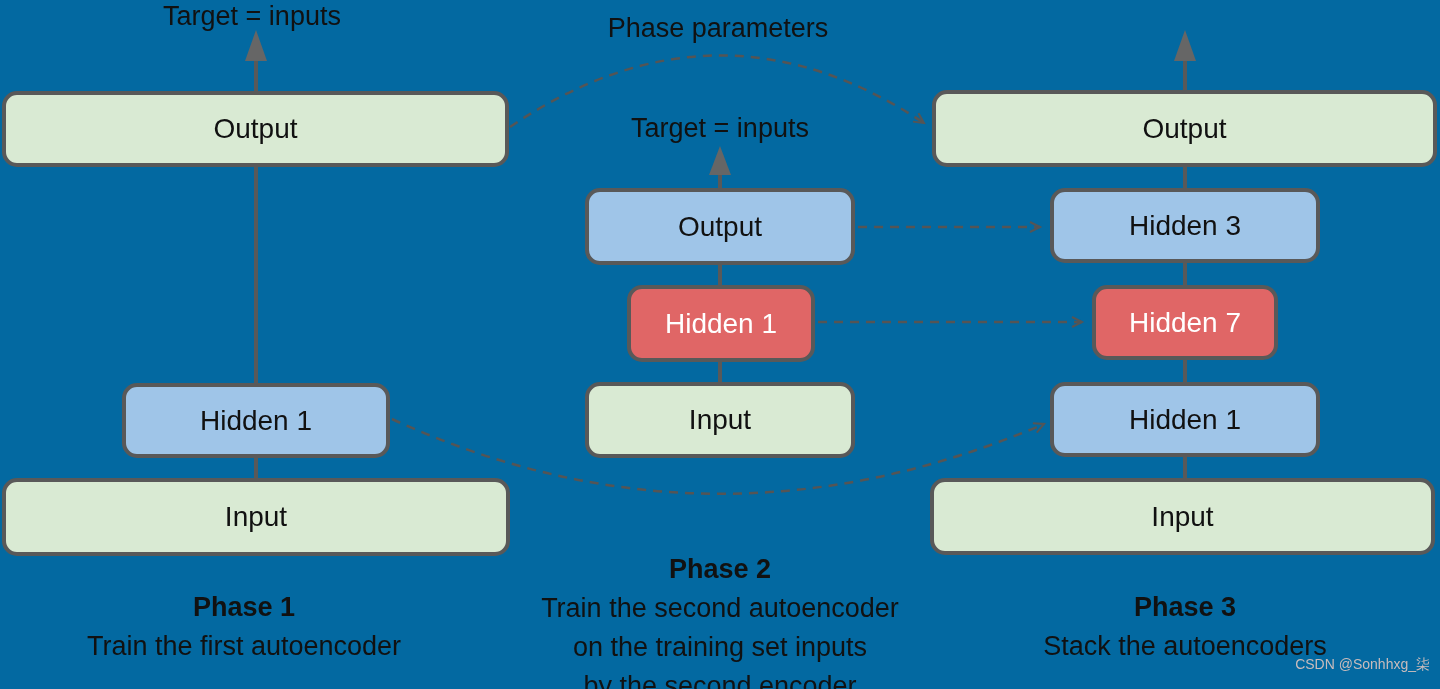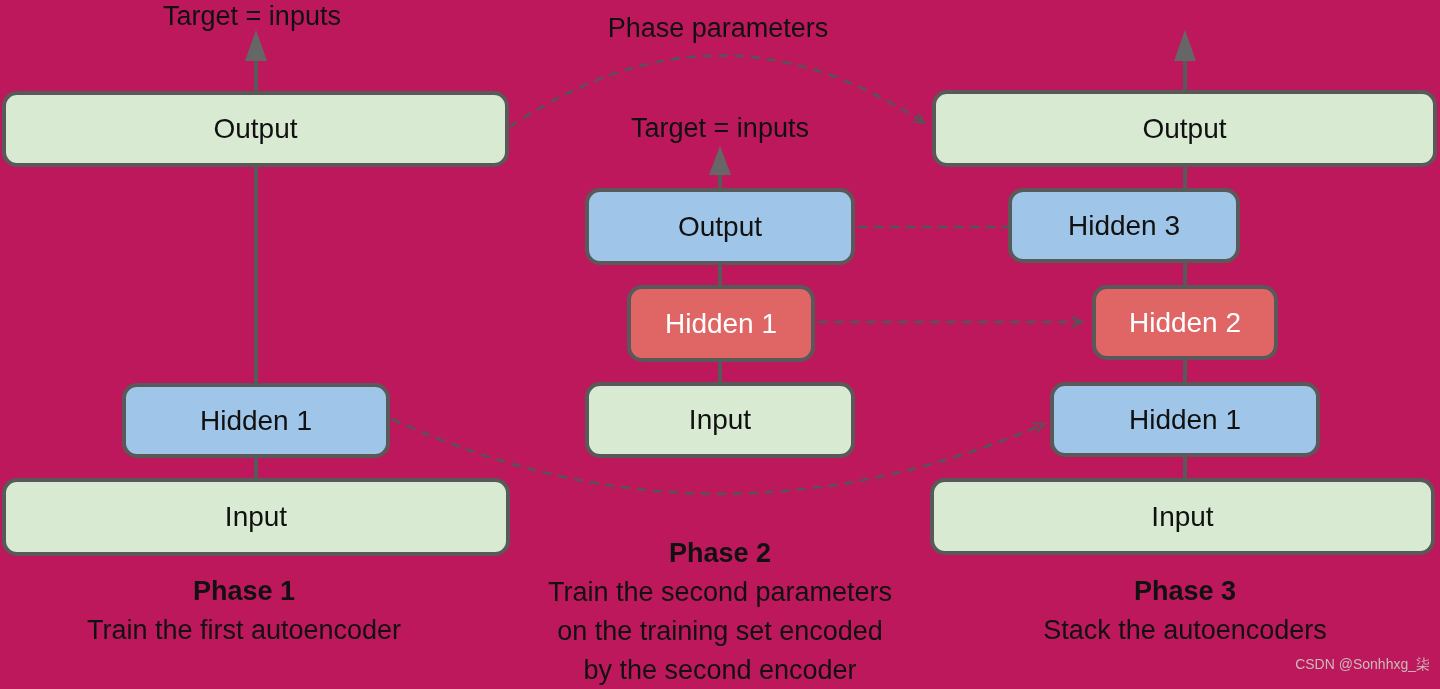--- a/index.html
+++ b/index.html
@@ -1,38 +1,38 @@
 <!DOCTYPE html>
 <html><head>
 <meta charset="utf-8">
 <style>
   html,body{margin:0;padding:0;background:#fff;}
   #canvas{
-    position:relative;width:1440px;height:689px;background:#be185d;
+    position:relative;width:1440px;height:689px;background:#0369a1;
     font-family:"Liberation Sans",sans-serif;overflow:hidden;
   }
   #lines{position:absolute;left:0;top:0;}
   .box{
     position:absolute;box-sizing:border-box;
     border:4px solid #595959;border-radius:15px;
     display:flex;align-items:center;justify-content:center;
     font-size:28px;color:#111111;
   }
   .box.green{background:#d9ead3;}
   .box.blue{background:#9fc5e8;}
   .box.red{background:#e06666;color:#ffffff;}
   .float-label{
     position:absolute;transform:translateX(-50%);
     font-size:27px;color:#111111;white-space:nowrap;
   }
   .caption{
     position:absolute;transform:translateX(-50%);
     width:520px;text-align:center;font-size:27px;color:#111111;line-height:39px;
   }
-  .caption .title{font-weight:bold;}
+  .caption .title{font-weight:bold;margin-top:16px;}
   .watermark{
     position:absolute;right:10px;top:656px;
     font-size:14px;color:#c9bcbc;white-space:nowrap;
   }
 </style>
 </head>
 <body>
 
 <div id="canvas">
 
@@ -86,42 +86,42 @@
   <div class="box red" style="left:627px;top:285px;width:188px;height:77px;">
     <span>Hidden 1</span>
   </div>
   <div class="box green" style="left:585px;top:382px;width:270px;height:76px;">
     <span>Input</span>
   </div>
 
   <div class="box green" style="left:932px;top:90px;width:505px;height:77px;">
     <span>Output</span>
   </div>
-  <div class="box blue" style="left:1008px;top:188px;width:232px;height:75px;">
+  <div class="box blue" style="left:1050px;top:188px;width:270px;height:75px;">
     <span>Hidden 3</span>
   </div>
   <div class="box red" style="left:1092px;top:285px;width:186px;height:75px;">
-    <span>Hidden 2</span>
+    <span>Hidden 7</span>
   </div>
   <div class="box blue" style="left:1050px;top:382px;width:270px;height:75px;">
     <span>Hidden 1</span>
   </div>
   <div class="box green" style="left:930px;top:478px;width:505px;height:77px;">
     <span>Input</span>
   </div>
 
   <div class="caption" style="left:244px;top:572px;">
     <div class="title">Phase 1</div>
     <div>Train the first autoencoder</div>
   </div>
 
   <div class="caption" style="left:720px;top:534px;">
     <div class="title">Phase 2</div>
-    <div>Train the second parameters</div>
-    <div>on the training set encoded</div>
+    <div>Train the second autoencoder</div>
+    <div>on the training set inputs</div>
     <div>by the second encoder</div>
   </div>
 
   <div class="caption" style="left:1185px;top:572px;">
     <div class="title">Phase 3</div>
     <div>Stack the autoencoders</div>
   </div>
 
   <div class="watermark">CSDN @Sonhhxg_柒</div>
 

